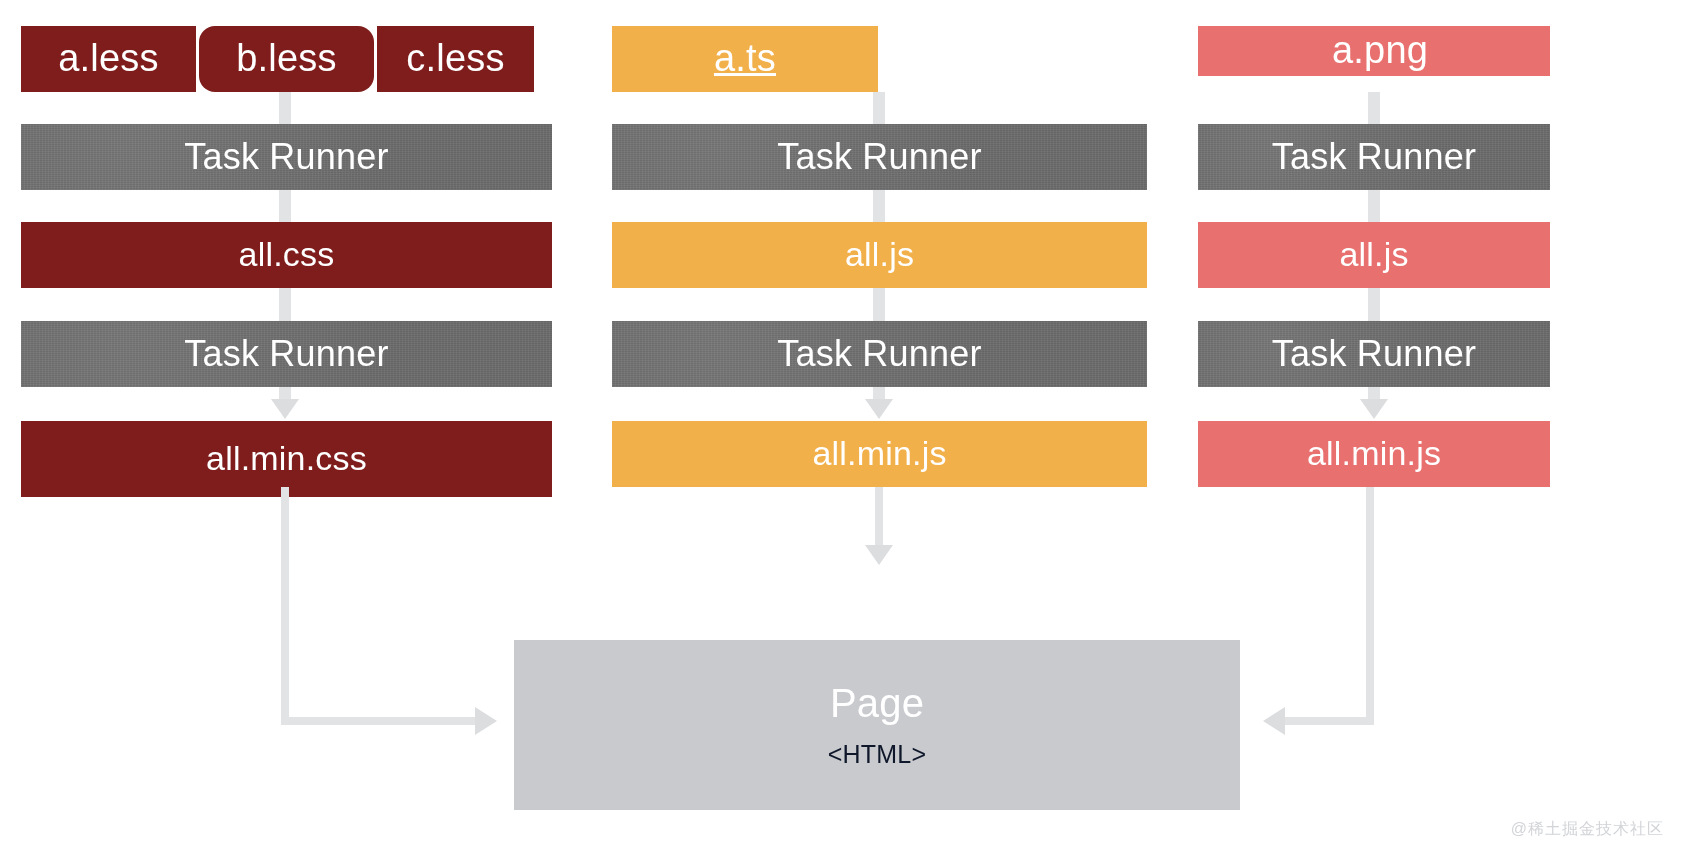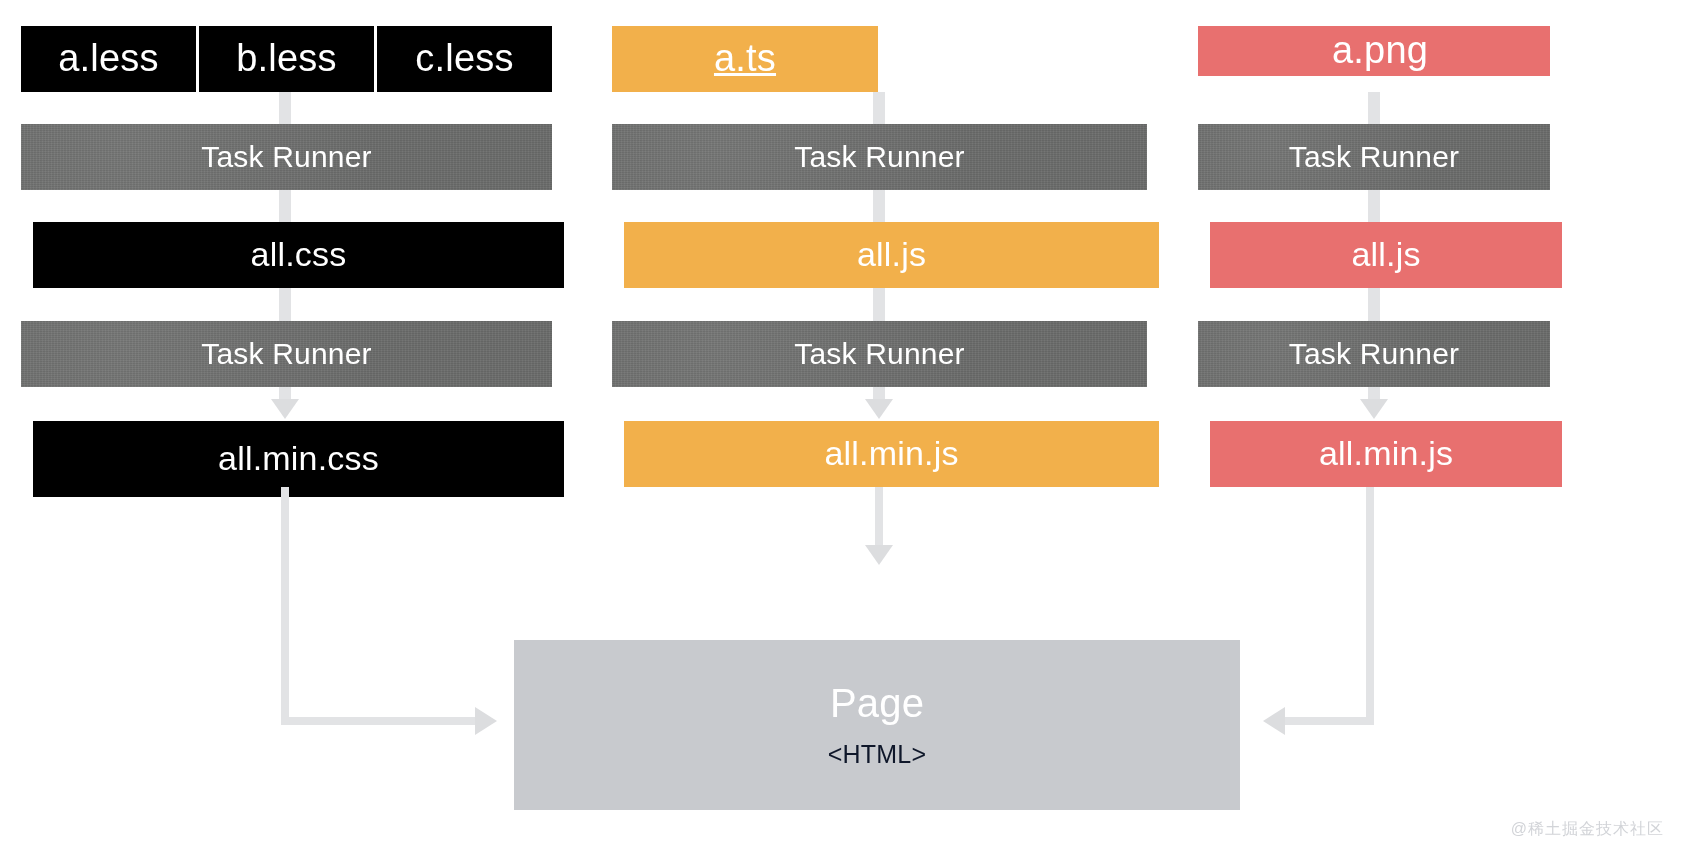--- a/index.html
+++ b/index.html
@@ -18,35 +18,35 @@
     display:flex;
     align-items:center;
     justify-content:center;
     color:#ffffff;
     font-weight:400;
     letter-spacing:.2px;
     line-height:1.05;
     text-align:center;
     user-select:none;
   }
-  .node.blue  {background:#000000;}
+  .node.blue  {background:#7f1d1d;}
   .node.orange{background:#F2B04B;}
   .node.red   {background:#E8706F;}
   .node.runner{
     background:#6F706F;
     background-image:
       repeating-linear-gradient(0deg, rgba(255,255,255,.035) 0 1px, rgba(0,0,0,.035) 1px 2px),
       repeating-linear-gradient(90deg, rgba(255,255,255,.03) 0 1px, rgba(0,0,0,.03) 1px 3px),
       radial-gradient(circle at 20% 30%, rgba(255,255,255,.05), rgba(0,0,0,.04) 60%);
   }
   .node.page  {background:#C8CACE;}
 
   .fs-38{font-size:38px;}
-  .fs-34{font-size:34px;margin-left:12px;}
-  .fs-33{font-size:30px;}
+  .fs-34{font-size:34px;}
+  .fs-33{font-size:36px;}
 
   .page-inner{
     display:flex;
     flex-direction:column;
     align-items:center;
     justify-content:center;
     gap:17px;
   }
   .page-title{font-size:40px;color:#ffffff;}
   .page-sub{font-size:25px;color:#0f172a;}
@@ -84,22 +84,22 @@
     letter-spacing:1px;
     user-select:none;
   }
 </style>
 </head>
 <body>
 
 <div id="canvas">
 
   <div class="node blue fs-38" style="left:21px;top:26px;width:175px;height:66px;">a.less</div>
-  <div class="node blue fs-38" style="left:199px;top:26px;width:175px;height:66px;">b.less</div>
-  <div class="node blue fs-38" style="left:377px;top:26px;width:175px;height:66px;">c.less</div>
+  <div class="node blue fs-38" style="left:199px;top:26px;width:175px;height:66px;border-radius:16px;">b.less</div>
+  <div class="node blue fs-38" style="left:377px;top:26px;width:157px;height:66px;">c.less</div>
 
   <div class="vline" style="left:279px;top:92px;width:12px;height:32px;"></div>
 
   <div class="node runner fs-33" style="left:21px;top:124px;width:531px;height:66px;">Task Runner</div>
 
   <div class="vline" style="left:279px;top:190px;width:12px;height:32px;"></div>
 
   <div class="node blue fs-34" style="left:21px;top:222px;width:531px;height:66px;">all.css</div>
 
   <div class="vline" style="left:279px;top:288px;width:12px;height:33px;"></div>

